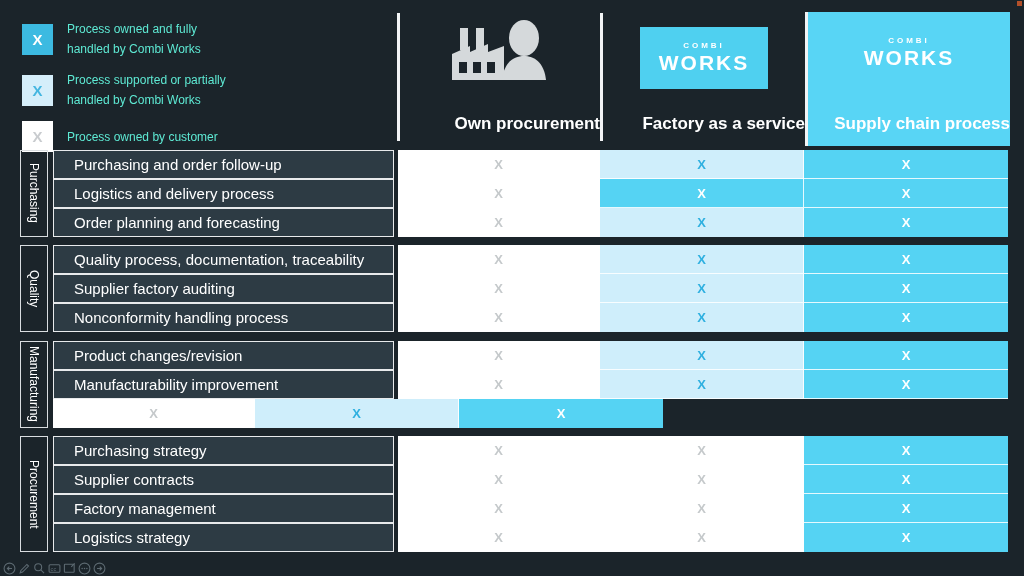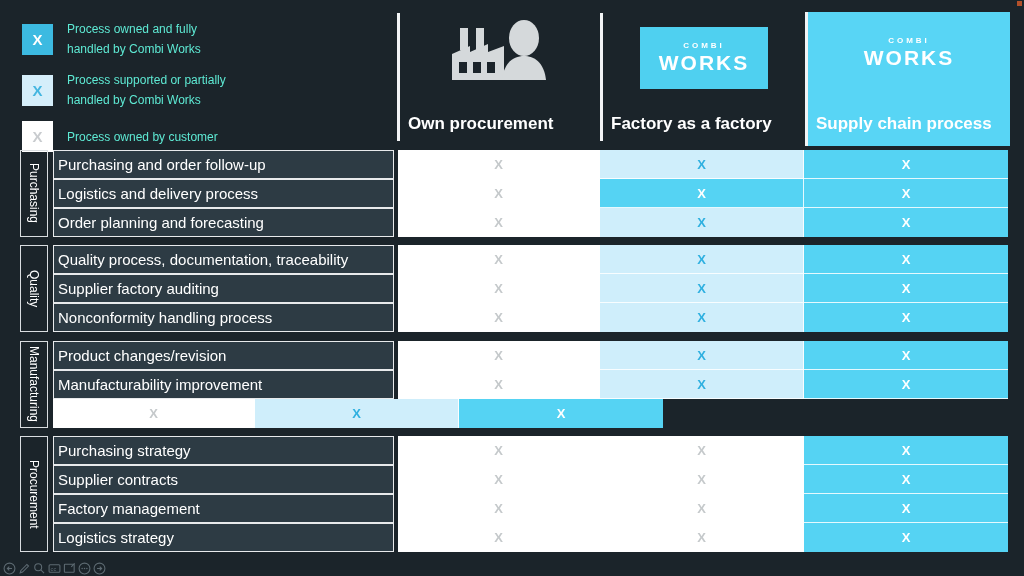--- a/index.html
+++ b/index.html
@@ -12,41 +12,41 @@
   .legend-box{width:31px;height:31px;flex:none;display:flex;align-items:center;justify-content:center;
               font-weight:bold;font-size:15px;}
   .box-full{background:#3cbae1;color:#ffffff;}
   .box-partial{background:#d5eefa;color:#45b6e0;}
   .box-customer{background:#ffffff;color:#c9cccf;}
   .legend-text{margin-left:14px;color:#5eead4;font-size:12px;line-height:20px;}
 
   
   .hdr-divider{position:absolute;top:13px;width:3px;height:128px;background:#f2f4f5;}
   .hdr-col{position:absolute;top:12px;height:134px;}
-  .hdr-label{position:absolute;bottom:12px;left:0;width:100%;text-align:left;
-             color:#ffffff;font-weight:bold;font-size:17px;margin-left:8px;}
+  .hdr-label{position:absolute;bottom:12px;left:0;width:100%;text-align:right;
+             color:#ffffff;font-weight:bold;font-size:17px;}
   .own-icon-wrap{position:absolute;top:4px;left:0;width:100%;text-align:center;}
   .logo-box{width:128px;height:62px;margin:15px auto 0;background:#4fd0f0;
             display:flex;flex-direction:column;align-items:center;justify-content:center;}
   .logo-combi{font-size:8px;letter-spacing:3px;font-weight:bold;color:#ffffff;}
   .logo-works{font-size:21px;letter-spacing:2px;font-weight:bold;color:#ffffff;margin-top:1px;text-align:center;}
   .scs-block{background:#58d5f5;border-left:3px solid #f2f4f5;box-sizing:border-box;}
   .scs-logo{margin-top:24px;text-align:center;display:flex;flex-direction:column;align-items:center;}
 
   
   .group{position:absolute;left:0;width:1024px;}
   .group-label{position:absolute;left:20px;top:0;bottom:0;width:28px;
                border:1px solid #d9dde0;box-sizing:border-box;
                display:flex;align-items:center;justify-content:center;
                color:#ffffff;font-size:12px;writing-mode:vertical-rl;}
   .rows{position:absolute;left:53px;top:0;}
   .mrow{display:flex;height:29px;box-sizing:border-box;}
   .row-label{width:341px;flex:none;background:#2d3b44;border:1px solid #e8eaec;
              box-sizing:border-box;color:#ffffff;font-size:15px;
-             display:flex;align-items:center;padding-left:4px;margin-right:4px;}
+             display:flex;align-items:center;padding-left:20px;margin-right:4px;}
   .cell{flex:none;display:flex;align-items:center;justify-content:center;
         font-weight:bold;font-size:13px;box-sizing:border-box;
         border-bottom:1px solid rgba(255,255,255,.85);border-right:1px solid rgba(255,255,255,.85);}
   .c1{width:202px;} .c2{width:204px;} .c3{width:204px;border-right:none;}
   .mrow:last-child .cell{border-bottom:none;}
   .cell-customer{background:#ffffff;color:#c5c9cb;}
   .cell-partial{background:#cfeefb;color:#2fb0e0;}
   .cell-full{background:#55d3f3;color:#ffffff;}
 
   
@@ -103,21 +103,21 @@
       </svg>
     </div>
     <div class="hdr-label">Own procurement</div>
   </div>
 
   <div class="hdr-col" style="left:603px;width:202px">
     <div class="logo-box">
       <div class="logo-combi">COMBI</div>
       <div class="logo-works">WORKS</div>
     </div>
-    <div class="hdr-label">Factory as a factory</div>
+    <div class="hdr-label">Factory as a service</div>
   </div>
 
   <div class="hdr-col scs-block" style="left:805px;width:205px">
     <div class="scs-logo">
       <div class="logo-combi">COMBI</div>
       <div class="logo-works">WORKS</div>
     </div>
     <div class="hdr-label">Supply chain process</div>
   </div>
 

